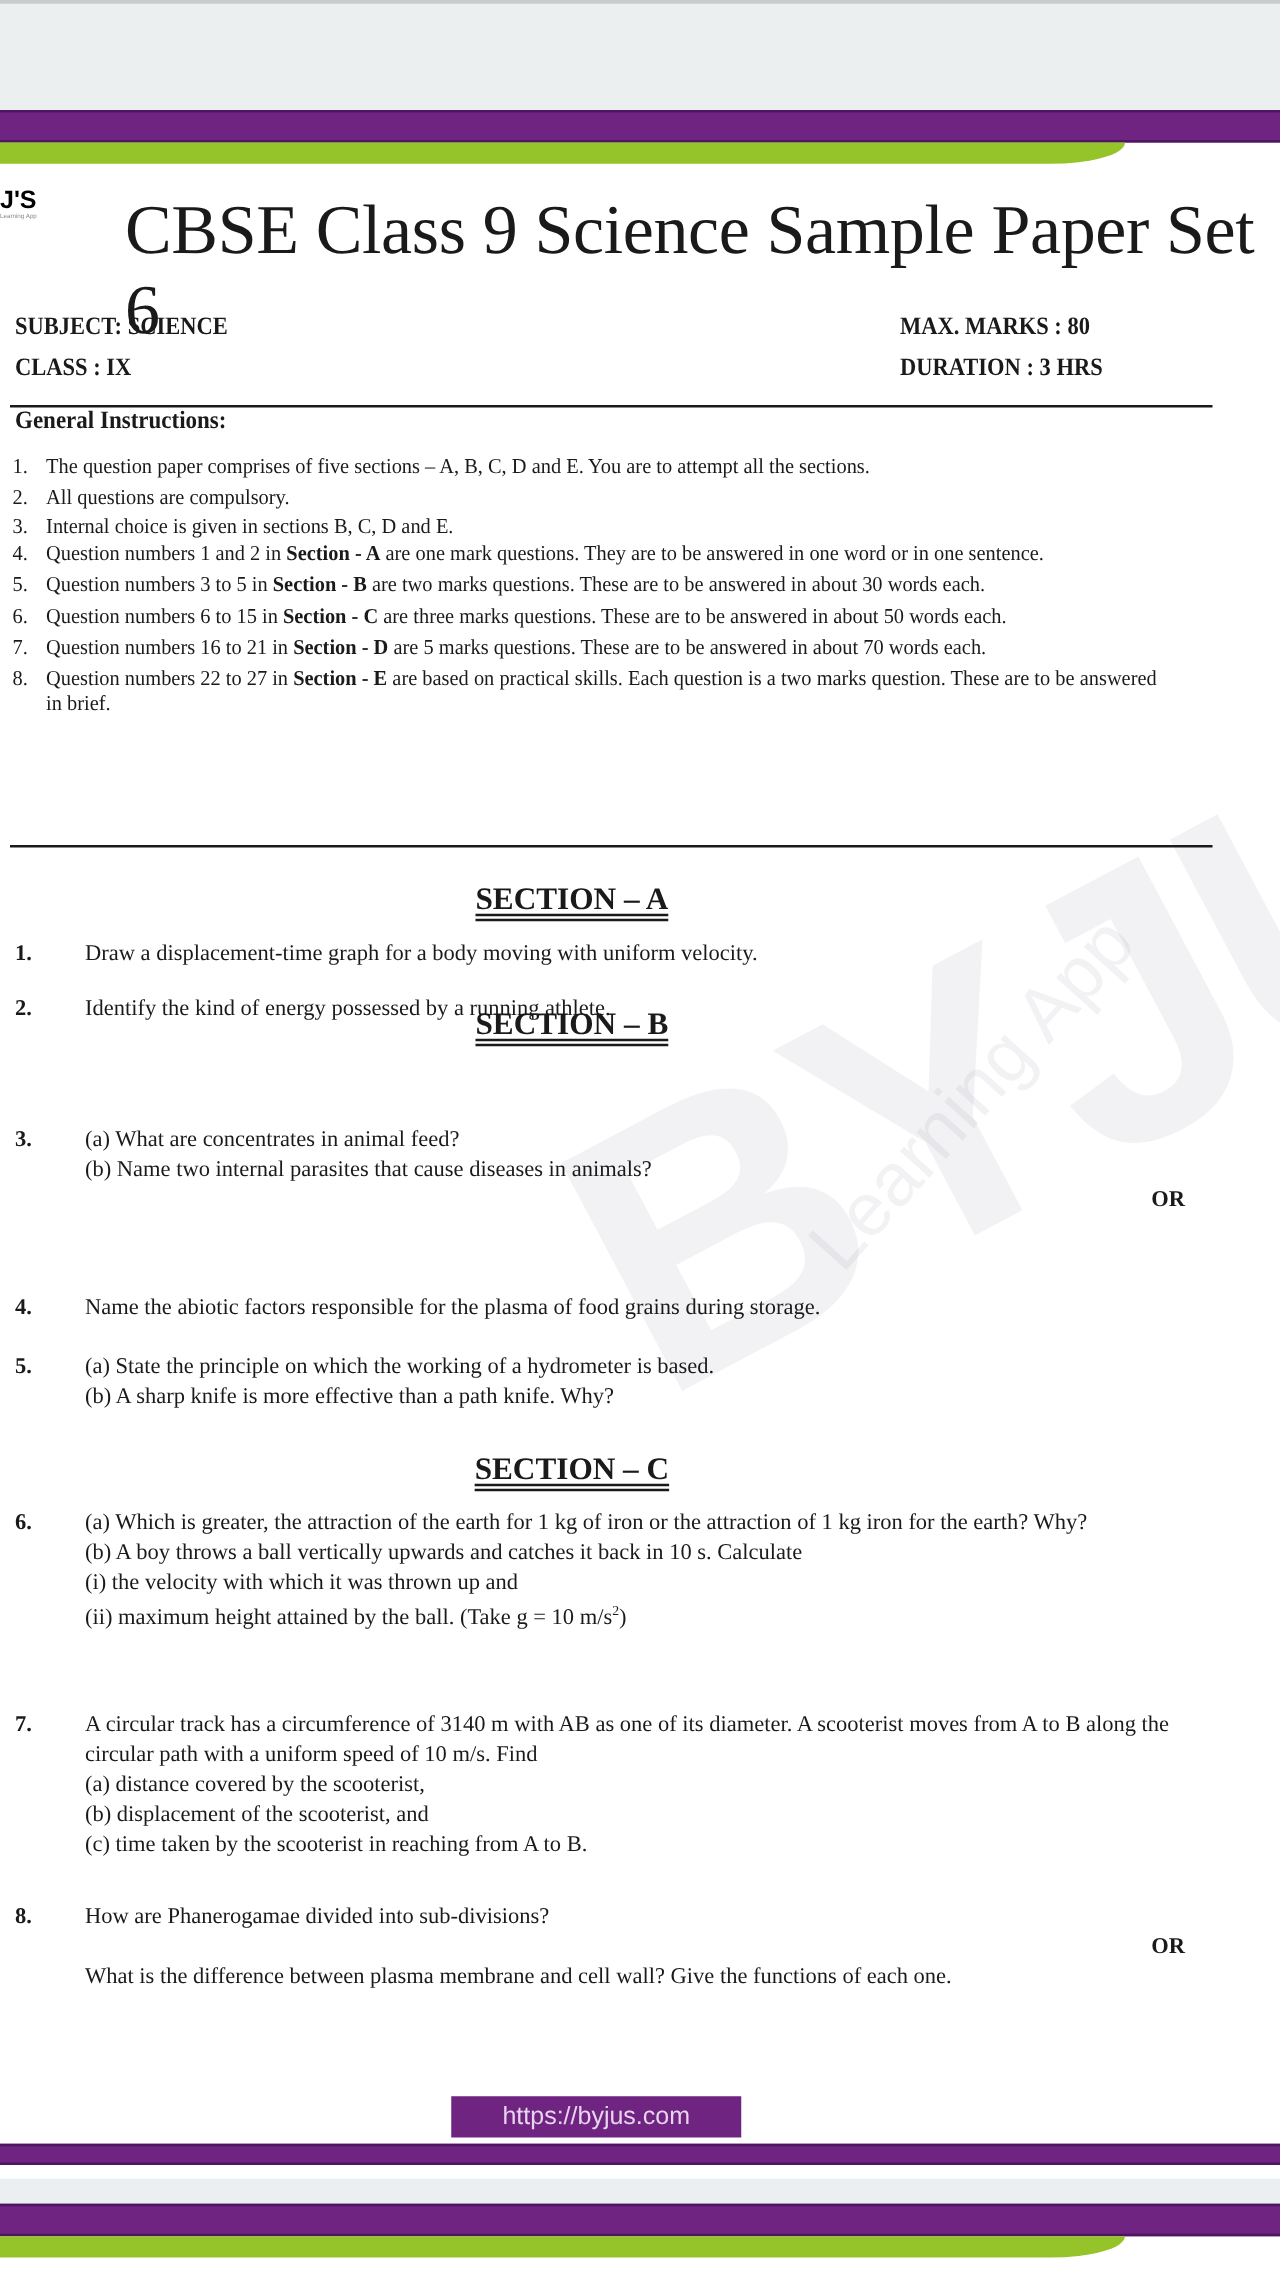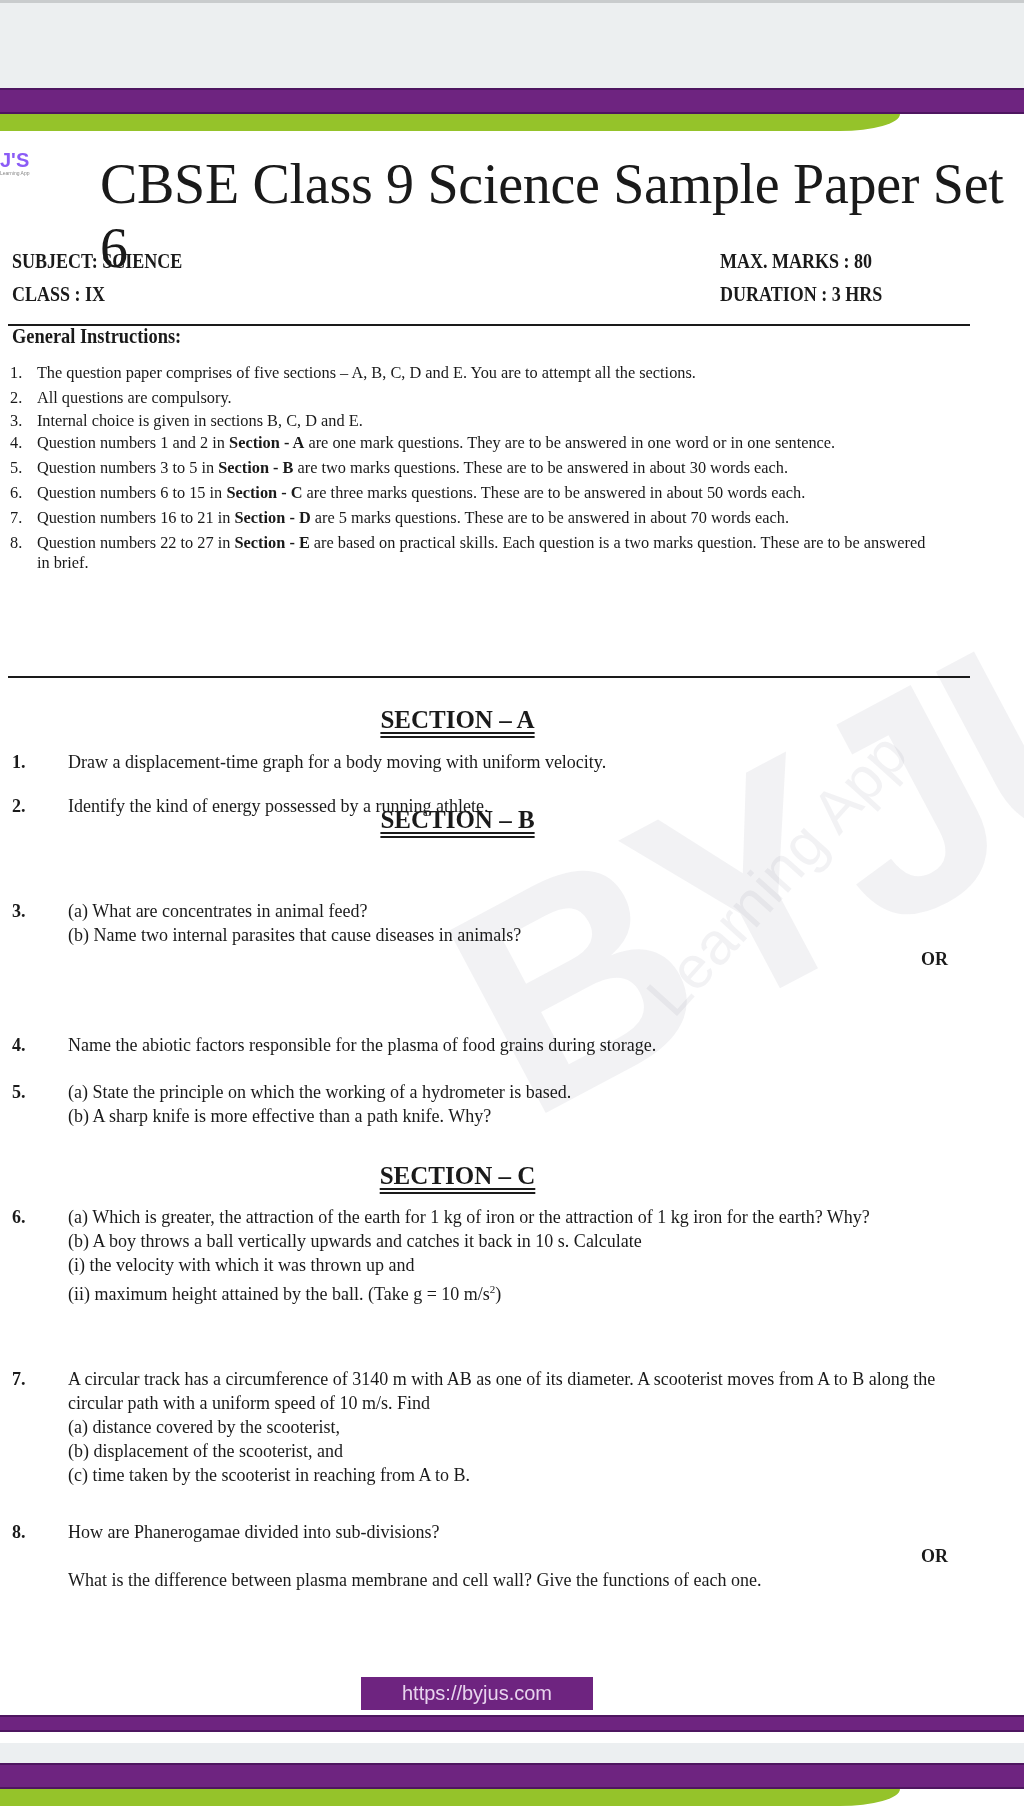--- a/index.html
+++ b/index.html
@@ -6,21 +6,21 @@
     body {
       width: 1024px; height: 1820px; position: relative; overflow: hidden;
       background: #ffffff;
       font-family: "Liberation Serif", "DejaVu Serif", serif;
       color: #1a1a1a;
     }
     .top-gray { position: absolute; left: 0; top: 0; width: 1024px; height: 88px; background: #eceff0; border-top: 3px solid #c9cccd; box-sizing: border-box; }
     .bar-purple { position: absolute; left: 0; height: 26px; width: 1024px; background: #6e2480; border-top: 2px solid #4e1660; border-bottom: 2px solid #4e1660; box-sizing: border-box; }
     .bar-green { position: absolute; left: 0; height: 17px; width: 900px; background: #95c32a; border-bottom-right-radius: 60px 17px; }
     .logo { position: absolute; left: 0; top: 150px; width: 30px; height: 40px; }
-    .logo-text { font-family: "Liberation Sans", sans-serif; font-weight: bold; color: #8b5cf6; font-size: 20px; line-height: 20px; }
+    .logo-text { font-family: "Liberation Sans", sans-serif; font-weight: bold; color: #000000; font-size: 20px; line-height: 20px; }
     .logo-sub { font-family: "Liberation Sans", sans-serif; font-size: 5px; color: #888; }
     .title { position: absolute; left: 100px; top: 152px; font-size: 56px; font-weight: normal; letter-spacing: -0.3px; }
     .meta-left, .meta-right { position: absolute; top: 245px; font-weight: bold; font-size: 20px; line-height: 33px; transform: scaleX(0.9); transform-origin: left; }
     .meta-left { left: 12px; }
     .meta-right { left: 720px; }
     .hr { position: absolute; left: 8px; width: 962px; height: 2px; background: #1a1a1a; }
     .gi-title { position: absolute; left: 12px; top: 325px; font-weight: bold; font-size: 20px; transform: scaleX(0.92); transform-origin: left; }
     .instructions { position: absolute; left: 10px; top: 363px; width: 960px; font-size: 17px; line-height: 20px; margin: 0; padding: 0; list-style: none; transform: scaleX(0.96); transform-origin: left; }
     .instructions li { display: flex; margin-bottom: 5px; }
     .instructions .num { width: 28px; flex: none; }

